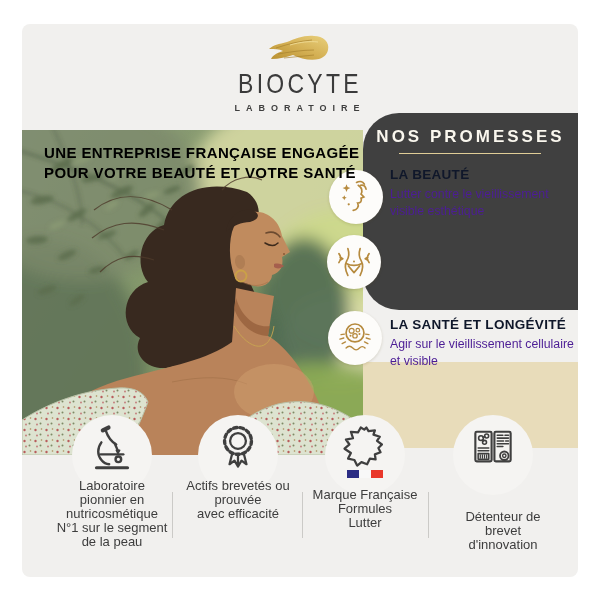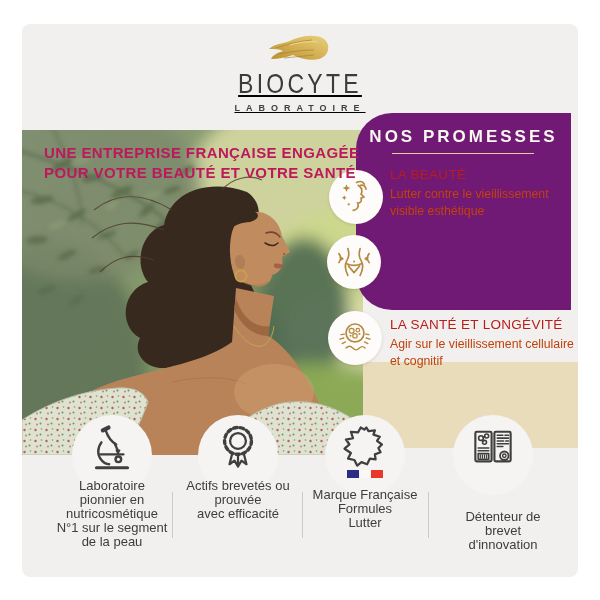--- a/index.html
+++ b/index.html
@@ -1,42 +1,42 @@
 <!DOCTYPE html>
 <html><head>
 <meta charset="utf-8">
 <style>
   html,body{margin:0;padding:0;}
   body{width:600px;height:600px;background:#ffffff;font-family:"Liberation Sans",sans-serif;}
   .stage{position:relative;width:600px;height:600px;background:#ffffff;overflow:hidden;}
   .card{position:absolute;left:22px;top:24px;width:556px;height:553px;background:#f1f0ee;border-radius:8px;overflow:hidden;}
 
   
-  .logo{position:absolute;left:0;right:0;top:10px;text-align:center;text-decoration:underline;}
+  .logo{position:absolute;left:0;right:0;top:10px;text-align:center;}
   .brush{display:block;margin:0 auto;}
   .brand{margin-top:2px;font-size:28px;font-weight:400;letter-spacing:4px;color:#3b3b3b;transform:scaleX(.82);transform-origin:center;}
   .brand-sub{margin-top:3px;font-size:9px;font-weight:700;letter-spacing:6px;color:#3f3f3f;}
 
   
   .photo{position:absolute;left:0;top:106px;width:341px;height:325px;overflow:hidden;}
-  .headline{position:absolute;left:22px;top:119px;width:320px;z-index:6;color:#be185d;font-size:15px;font-weight:700;letter-spacing:.4px;line-height:20px;white-space:nowrap;}
+  .headline{position:absolute;left:22px;top:119px;width:320px;z-index:6;color:#000000;font-size:15px;font-weight:700;letter-spacing:.4px;line-height:20px;white-space:nowrap;}
 
   
   .cream-band{position:absolute;left:341px;top:338px;width:215px;height:86px;background:#e8dcba;border-radius:0 0 0 22px;z-index:2;}
-  .gold-panel{position:absolute;left:334px;top:89px;width:215px;height:197px;background:#701a75;border-radius:36px 0 0 36px;z-index:3;}
+  .gold-panel{position:absolute;left:341px;top:89px;width:215px;height:197px;background:#404040;border-radius:36px 0 0 36px;z-index:3;}
   .promises-title{position:absolute;left:0;right:0;top:14px;text-align:center;color:#faf7ee;font-size:17px;font-weight:700;letter-spacing:3px;}
   .promises-underline{position:absolute;left:36px;top:40px;width:142px;height:1px;background:#e0cd97;}
 
   .promise-circle{position:absolute;width:54px;height:54px;border-radius:50%;background:#fdfcfa;z-index:4;display:flex;align-items:center;justify-content:center;box-shadow:0 1px 3px rgba(90,70,20,.18);}
   .pc1{left:307px;top:146px;} .pc2{left:305px;top:211px;} .pc3{left:306px;top:287px;}
 
   .promise{position:absolute;left:368px;width:188px;z-index:5;}
   .pr1{top:143px;} .pr2{top:214px;} .pr3{top:293px;}
-  .promise .ttl{font-size:13.5px;font-weight:400;color:#b91c1c;letter-spacing:.3px;white-space:nowrap;}
-  .promise .dsc{margin-top:4px;font-size:12.3px;color:#c2410c;line-height:16.5px;white-space:nowrap;}
+  .promise .ttl{font-size:13.5px;font-weight:700;color:#0f172a;letter-spacing:.3px;white-space:nowrap;}
+  .promise .dsc{margin-top:4px;font-size:12.3px;color:#4c1d95;line-height:16.5px;white-space:nowrap;}
 
   
   .feature-circle{position:absolute;width:80px;height:80px;border-radius:50%;background:#f5f4f2;z-index:4;top:391px;}
   .fc1{left:50px;} .fc2{left:176px;} .fc3{left:303px;} .fc4{left:431px;}
   .feature-icon{position:absolute;z-index:5;top:400px;}
   .fi1{left:66px;} .fi2{left:192px;} .fi3{left:319px;} .fi4{left:447px;}
 
   .flag{position:absolute;left:325px;top:446px;width:36px;height:8px;z-index:5;display:flex;}
   .flag div{flex:1;}
   .flag .b{background:#2b2d84;} .flag .w{background:#f8f8f8;} .flag .r{background:#e9372a;}
@@ -217,21 +217,21 @@
       <div class="ttl">LA BEAUTÉ</div>
       <div class="dsc">
         <div>Lutter contre le vieillissement</div>
         <div>visible esthétique</div>
       </div>
     </div>
     <div class="promise pr3">
       <div class="ttl">LA SANTÉ ET LONGÉVITÉ</div>
       <div class="dsc">
         <div>Agir sur le vieillissement cellulaire</div>
-        <div>et cognitif</div>
+        <div>et visible</div>
       </div>
     </div>
 
     <div class="feature-circle fc1"></div>
     <div class="feature-circle fc2"></div>
     <div class="feature-circle fc3"></div>
     <div class="feature-circle fc4"></div>
 
     <svg class="feature-icon fi1" width="48" height="48" viewBox="0 0 34 34" fill="none" stroke="#3f3f3f" stroke-width="1.7" stroke-linecap="round" stroke-linejoin="round">
       <path d="M10.5,4.5 L14.5,2.5" stroke-width="3"></path>

